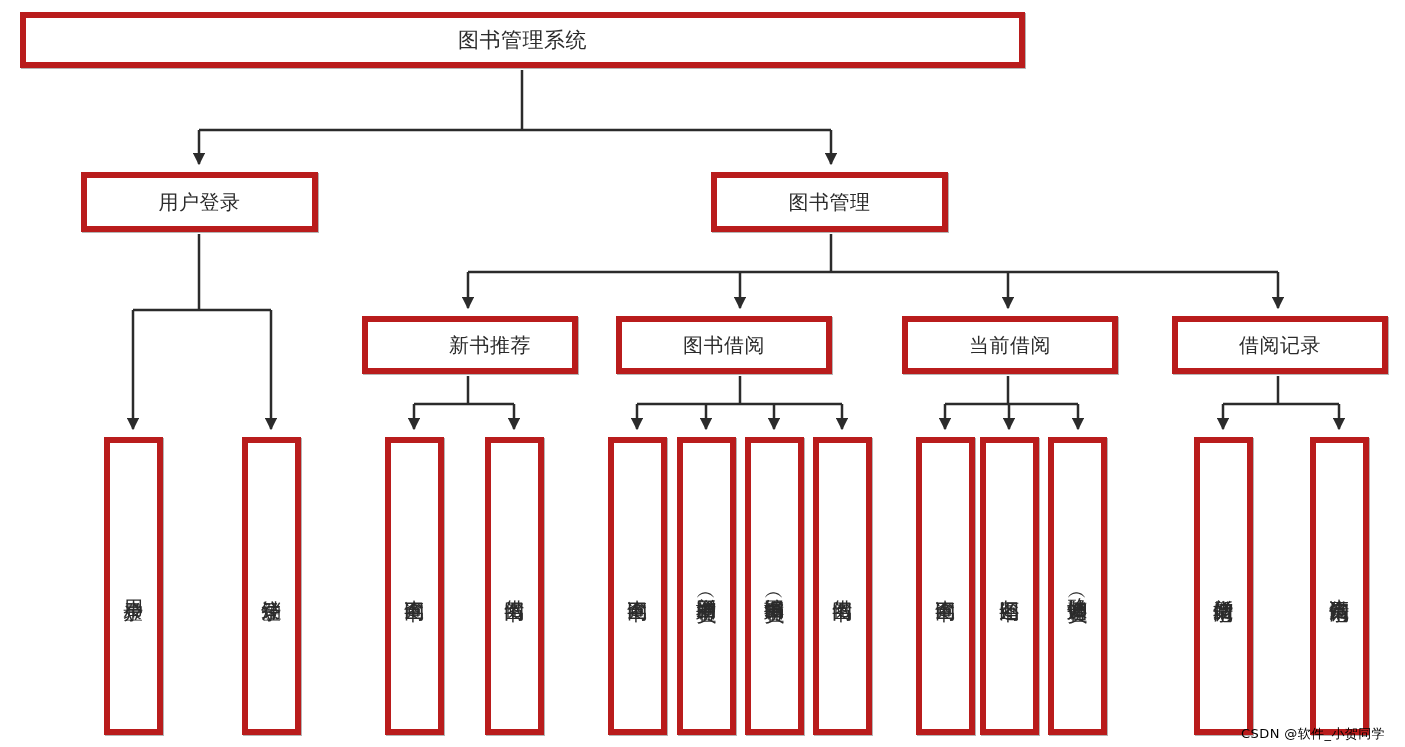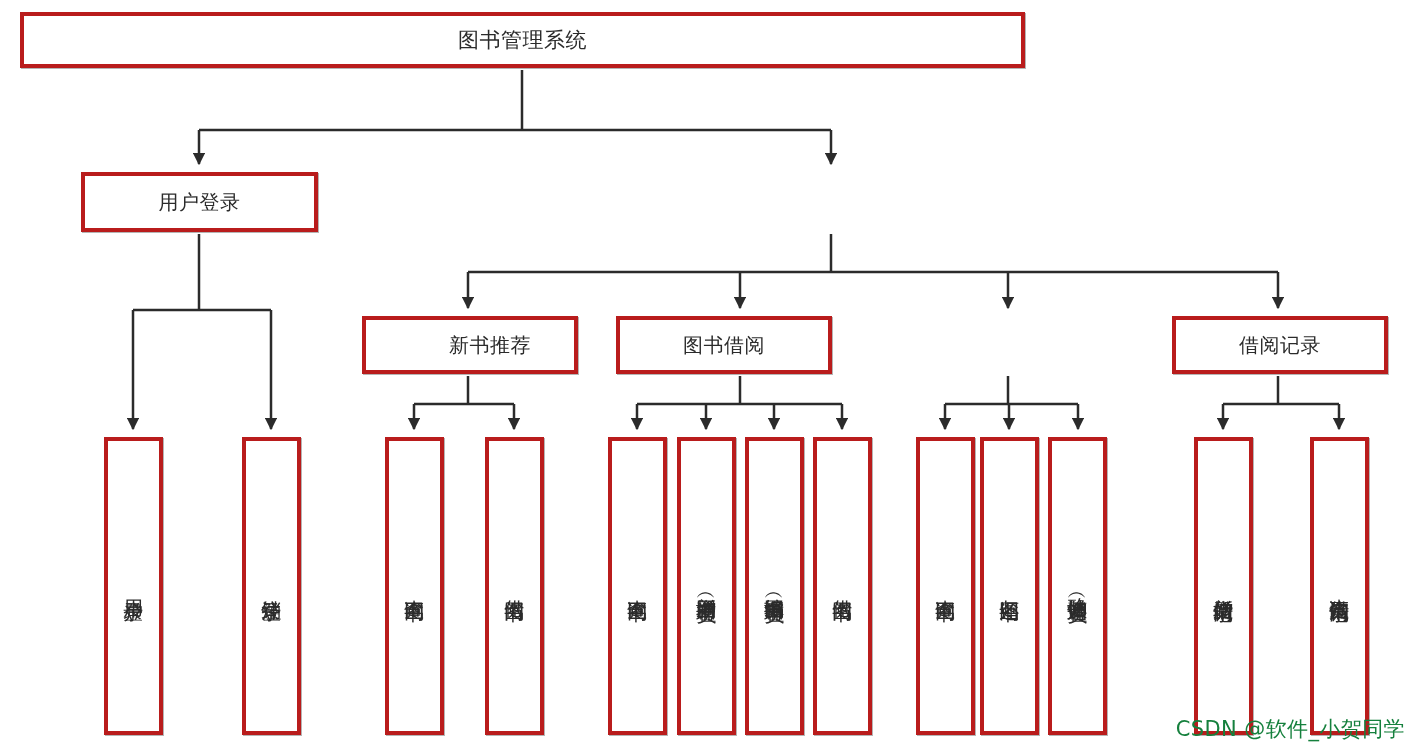--- a/index.html
+++ b/index.html
@@ -23,21 +23,21 @@
     position: absolute;
     left: 0;
     top: 0;
     width: 1405px;
     height: 747px;
   }
   .node {
     position: absolute;
     box-sizing: border-box;
     background: #ffffff;
-    border: 4px solid #b91c1c;
+    border: 6px solid #b91c1c;
     box-shadow: 1px 1px 0 0 rgba(120,120,120,0.55);
     display: flex;
     align-items: center;
     justify-content: center;
     color: #2b2b2b;
     z-index: 2;
   }
   .node.horiz {
     writing-mode: horizontal-tb;
     font-size: 20px;
@@ -55,24 +55,24 @@
   .node.vert .vlabel {
     writing-mode: vertical-rl;
     text-orientation: upright;
     display: block;
   }
   .node.root {
     font-size: 21px;
   }
   .watermark {
     position: absolute;
-    right: 0;
+    right: 20px;
     bottom: 4px;
-    font-size: 21px;
-    color: #15803d;
+    font-size: 13px;
+    color: #000000;
     white-space: nowrap;
     z-index: 5;
     letter-spacing: 0.4px;
   }
 </style>
 </head>
 <body>
 
 <div id="diagram-root">
 
@@ -126,27 +126,33 @@
     </g>
   </svg>
 
   <div class="node horiz root" style="left:20px; top:12px; width:1005px; height:56px;">
     <span>图书管理系统</span>
   </div>
 
   <div class="node horiz" style="left:81px; top:172px; width:237px; height:60px;">
     <span>用户登录</span>
   </div>
+  <div class="node horiz" style="left:711px; top:172px; width:237px; height:60px;">
+    <span>图书管理</span>
+  </div>
 
   <div class="node horiz" style="left:362px; top:316px; width:216px; height:58px;padding-left:40px;">
     <span>新书推荐</span>
   </div>
   <div class="node horiz" style="left:616px; top:316px; width:216px; height:58px;">
     <span>图书借阅</span>
   </div>
+  <div class="node horiz" style="left:902px; top:316px; width:216px; height:58px;">
+    <span>当前借阅</span>
+  </div>
   <div class="node horiz" style="left:1172px; top:316px; width:216px; height:58px;text-align:right;">
     <span>借阅记录</span>
   </div>
 
   <div class="node vert" style="left:104px; top:437px; width:59px; height:298px;">
     <span class="vlabel">用户登录</span>
   </div>
   <div class="node vert" style="left:242px; top:437px; width:59px; height:298px;">
     <span class="vlabel">注销登录</span>
   </div>

